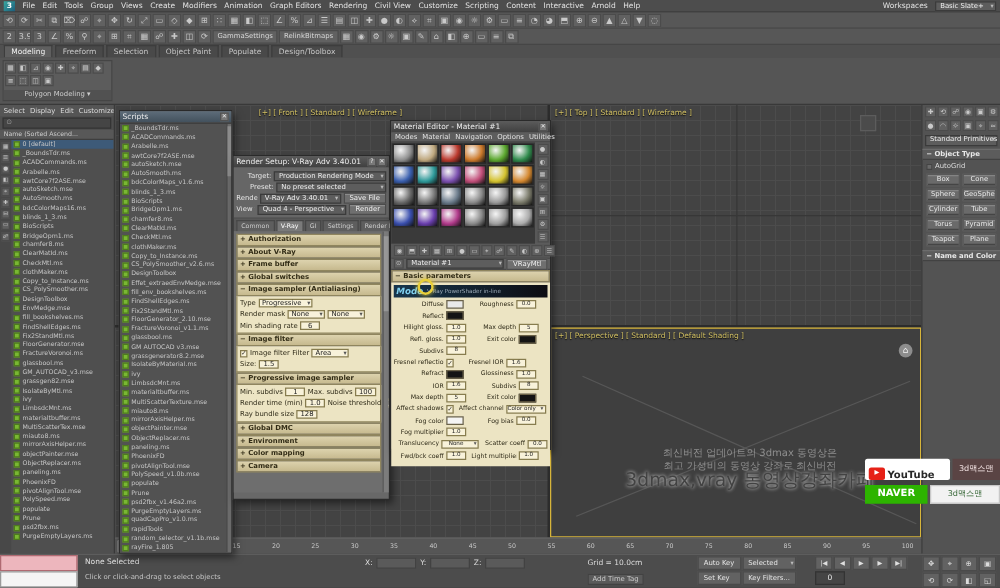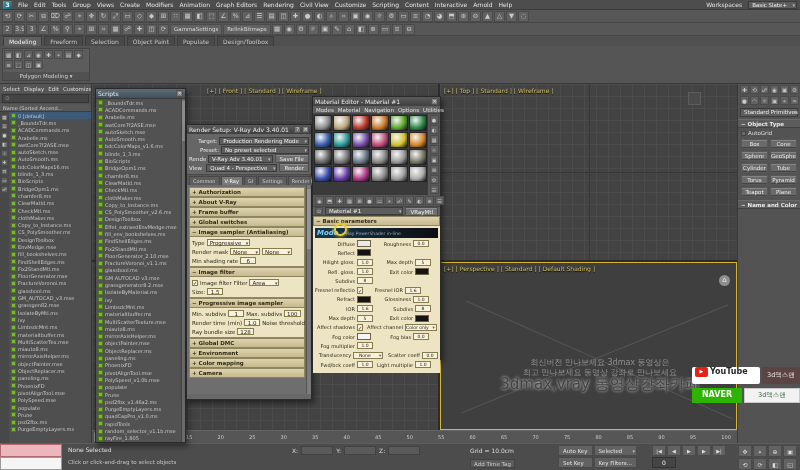--- a/index.html
+++ b/index.html
@@ -138,21 +138,21 @@
 .pbtn{width:14px;height:11px;background:#626262;border:1px solid #4a4a4a;color:#e0e0e0;font-size:5px;line-height:10px;text-align:center}
 .fbox2{width:24px;height:11px;background:#454545;border:1px solid #333;color:#eee;font-size:6px;line-height:10px;text-align:center}
 #nav{position:absolute;left:738px;top:1px;display:grid;grid-template-columns:repeat(4,14px);gap:1px}
 .nbtn{width:14px;height:12px;background:#626262;border:1px solid #4a4a4a;color:#dcdcdc;font-size:6px;line-height:11px;text-align:center}
 
 #wm{position:absolute;left:455px;top:358px;width:290px;text-align:center;z-index:50;pointer-events:none}
 .wm-blur{font-size:8px;color:rgba(205,205,205,.55);filter:blur(.6px);line-height:10px}
 #wm-big1{font-size:24px;font-weight:bold;color:#4c4c4c;text-shadow:0 0 4px rgba(255,255,255,.95),0 0 1px #fff;line-height:27px}
 #wm-mid{font-size:15px;font-weight:normal;color:#424242;text-shadow:0 0 3px rgba(255,255,255,.9);line-height:12px}
 #wm-big2{font-size:19px;font-weight:bold;color:#4c4c4c;text-shadow:0 0 4px rgba(255,255,255,.95),0 0 1px #fff;line-height:21px}
-#yt-badge{position:absolute;left:692px;top:367px;width:68px;height:17px;background:#fff;border-radius:2px;display:flex;align-items:flex-start;gap:2px;padding:0 3px;z-index:51}
+#yt-badge{position:absolute;left:692px;top:367px;width:68px;height:17px;background:#fff;border-radius:2px;display:flex;align-items:flex-end;gap:2px;padding:0 3px;z-index:51}
 #yt-play{width:13px;height:10px;background:#e62117;border-radius:2px;color:#fff;font-size:5px;line-height:9px;text-align:center}
 #yt-badge .yt-text{color:#282828;font-size:8px;font-weight:bold}
 #yt-tag{position:absolute;left:762px;top:367px;width:38px;height:17px;background:#5a4444;color:#f0e0e0;font-size:6.5px;line-height:16px;text-align:center;z-index:51}
 #nv-badge{position:absolute;left:692px;top:388px;width:50px;height:15px;background:#2db400;color:#fff;font-weight:bold;font-size:8px;line-height:14px;text-align:center;z-index:51}
 #nv-tag{position:absolute;left:744px;top:388px;width:56px;height:15px;background:#f2f2f2;border:1px solid #c9c9c9;color:#3a6a3a;font-size:6.5px;line-height:13px;text-align:center;z-index:51}
 </style>
 </head>
 <body>
 
 <div id="menubar">
@@ -1074,22 +1074,22 @@
       <span class="nbtn">⊕</span>
       <span class="nbtn">▣</span>
       <span class="nbtn">⟲</span>
       <span class="nbtn">⟳</span>
       <span class="nbtn">◧</span>
       <span class="nbtn">◱</span>
   </div>
 </div>
 
 <div id="wm">
-  <div class="wm-blur">최신버전 만나보세요 3dmax 동영상은</div>
-  <div class="wm-blur">최고 만나보세요 동영상 강좌로 만나보세요</div>
+  <div class="wm-blur">최신버전 업데이트의 3dmax 동영상은</div>
+  <div class="wm-blur">최고 가성비의 동영상 강좌로 최신버전</div>
   <div id="wm-mid">3dmax,vray 동영상강좌카페</div>
 </div>
 <div id="yt-badge">
   <span id="yt-play">▶</span>
   <span class="yt-text">YouTube</span>
 </div>
 <div id="yt-tag">3d맥스맨</div>
 <div id="nv-badge">NAVER</div>
 <div id="nv-tag">3d맥스맨</div>
 

